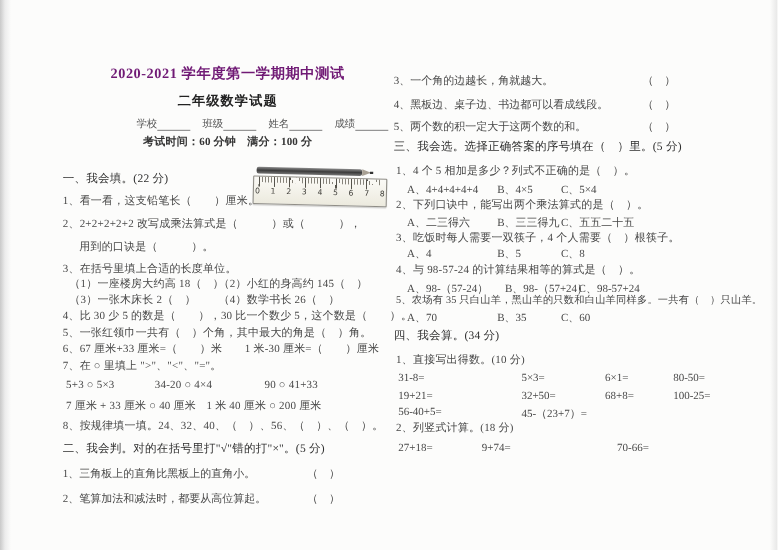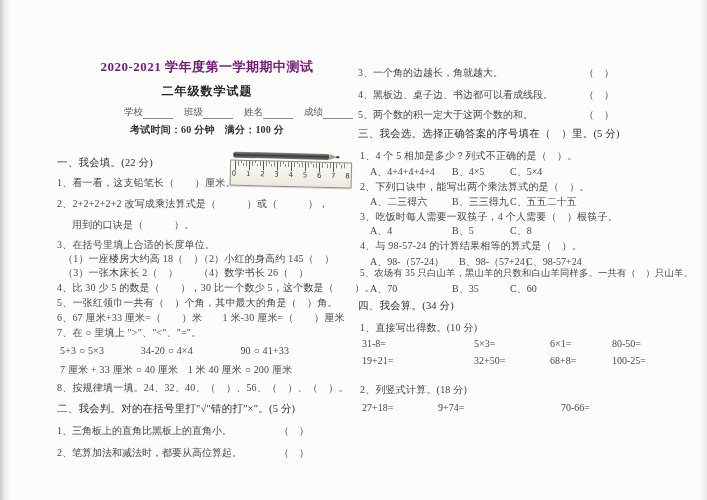--- a/index.html
+++ b/index.html
@@ -197,20 +197,24 @@
     <span>5×3=</span>
     <span>6×1=</span>
     <span>80-50=</span>
   </div>
   <div class="calc-row calc4" style="top:355px">
     <span>19+21=</span>
     <span>32+50=</span>
     <span>68+8=</span>
     <span>100-25=</span>
   </div>
+  <div class="calc-row calc4" style="top:369px">
+    <span>56-40+5=</span>
+    <span>45-（23+7）=</span>
+  </div>
 
   <div class="line" style="left:360px;top:383px">2、列竖式计算。(18 分)</div>
   <div class="calc-row vcalc" style="top:402px">
     <span>27+18=</span>
     <span>9+74=</span>
     <span>70-66=</span>
   </div>
 </div>
 
 </body></html>

